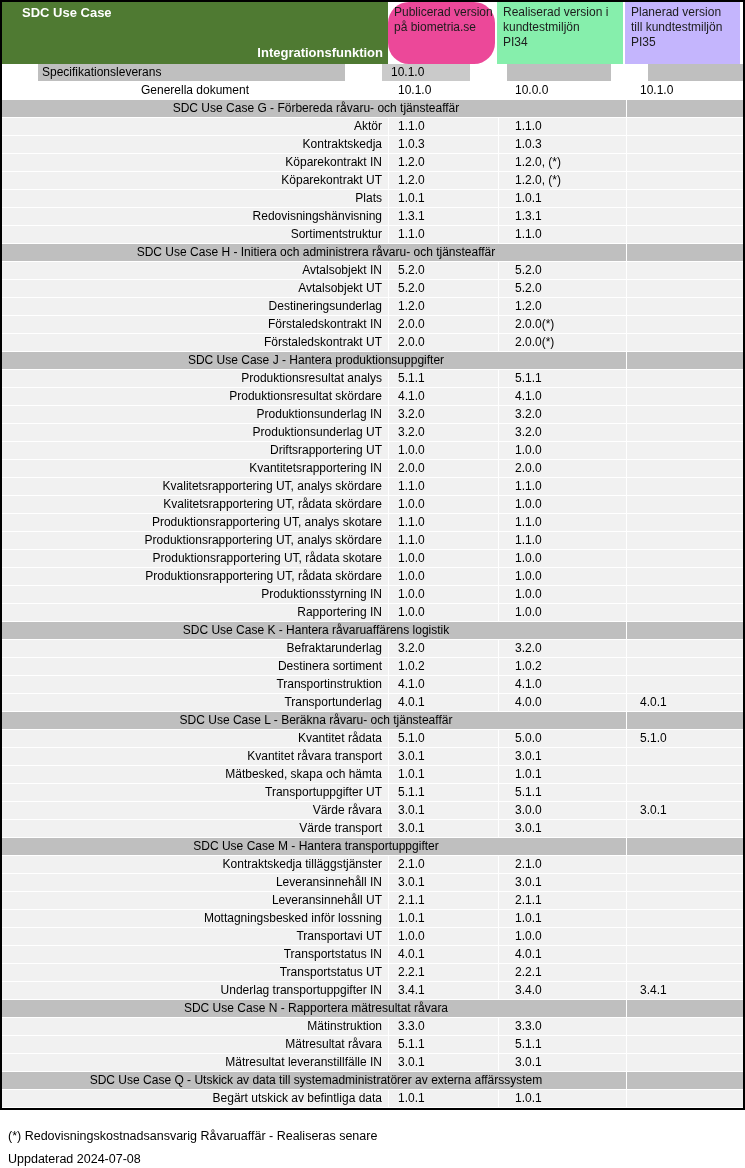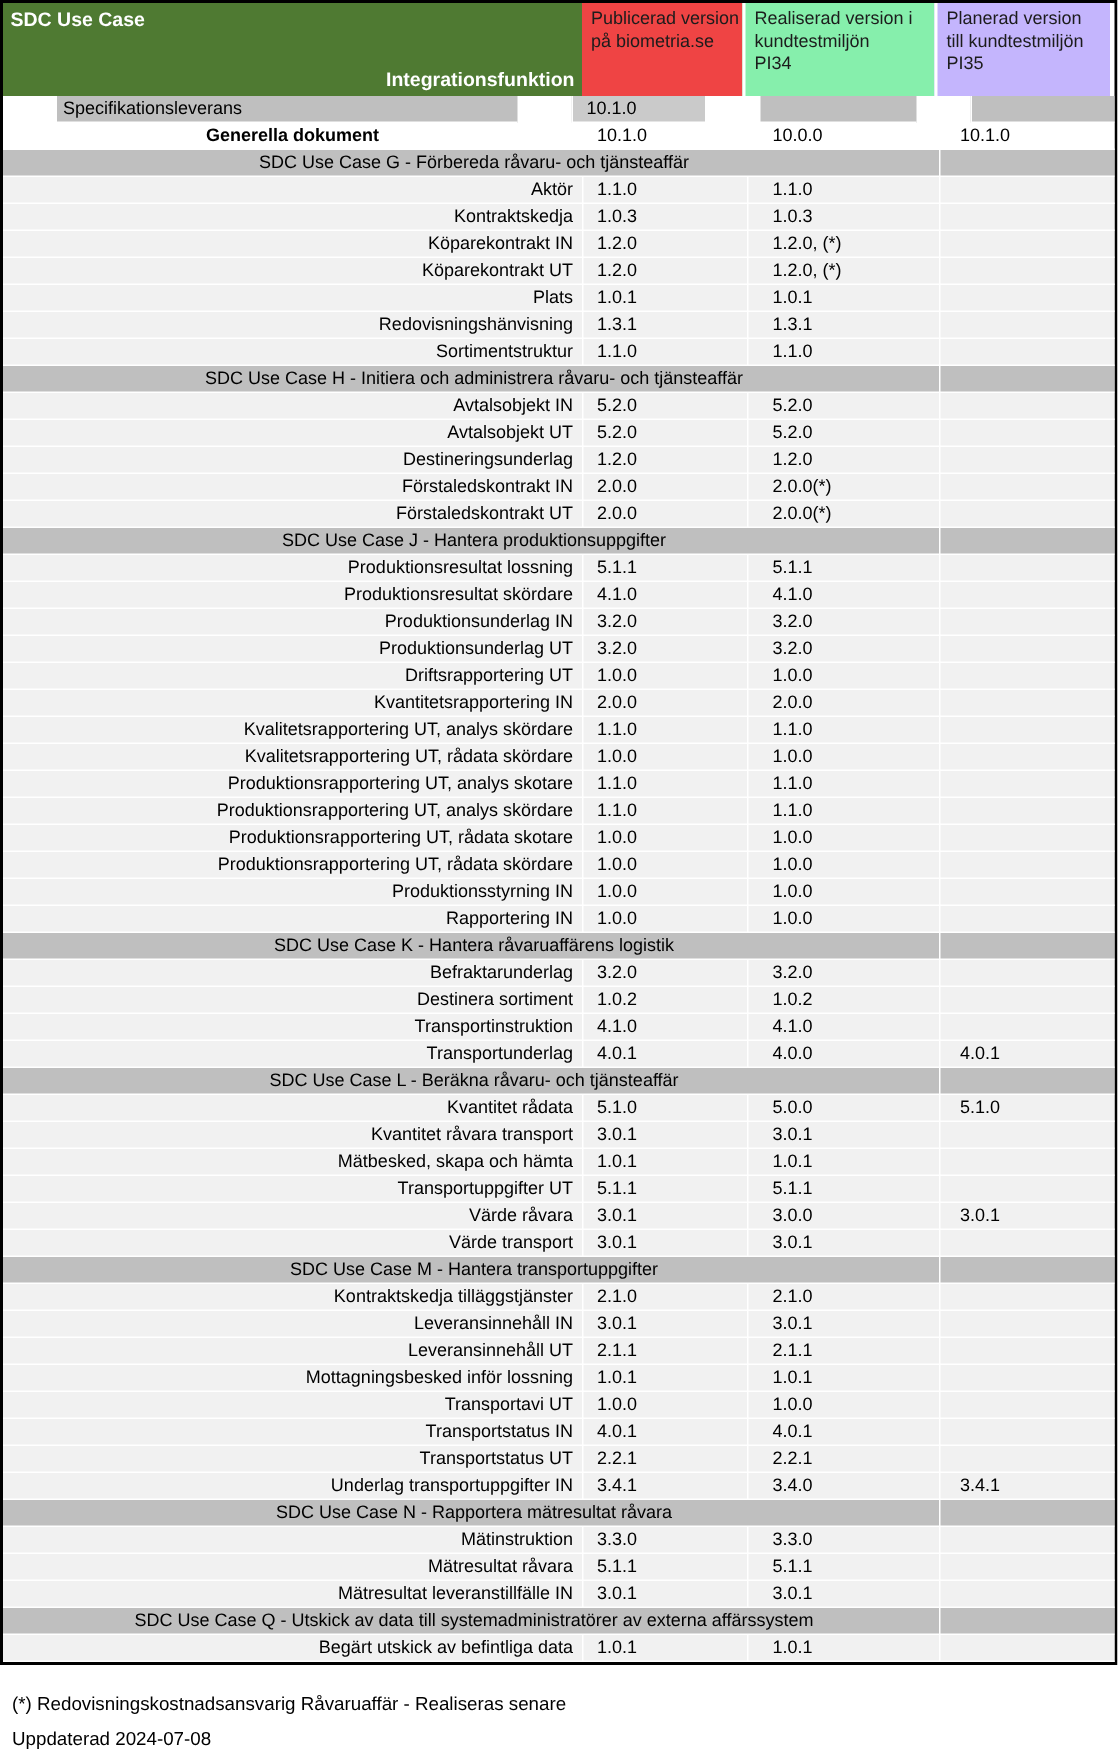--- a/index.html
+++ b/index.html
@@ -13,46 +13,46 @@
     border:2px solid #000000;
     background:#ffffff;
   }
   
   .hdr { display:flex; height:62px; }
   .hdr > div { box-sizing:border-box; }
   .hc1 {
     width:386px; background:#4f7a32; color:#ffffff;
     font-weight:bold; font-size:13px;
     display:flex; flex-direction:column; justify-content:space-between;
-    padding:3px 5px 4px 5px;
+    padding:3px 5px 4px 20px;
   }
   .hc1 .sub { text-align:right; }
   .hcol {
     font-size:12px; line-height:15px; color:#1c1c1c;
     padding:3px 3px 3px 6px;
   }
   .hcol .line { display:block; white-space:nowrap; }
-  .hc2 { width:107px; background:#ef4444; }
+  .hc2 { width:107px; background:#ec4899;border-radius:21px; }
   .hc3 { width:128px; background:#86efac; border-left:2px solid #ffffff; }
   .hc4 { width:117px; background:#c4b5fd; border-left:2px solid #ffffff; }
   
   .row { display:flex; height:18px; font-size:12px; line-height:17px; }
   .row > div {
     box-sizing:border-box; border-bottom:1px solid #ffffff;
     overflow:visible; white-space:nowrap;
   }
   .c1 { width:386px; }
   .c2 { width:110px; border-left:1px solid #ffffff; padding-left:9px; }
   .c3 { width:128px; border-left:1px solid #ffffff; padding-left:16px; }
   .c4 { width:117px; border-left:1px solid #ffffff; padding-left:13px; }
   .cwide { width:624px; padding-left:4px;text-align:center; }
   .r-item  > div { background:#f1f1f1; }
   .r-item .c1  { text-align:right; padding-right:6px; }
   .r-white > div { background:#ffffff; }
-  .r-white .c1 { text-align:center;font-weight:bold; }
+  .r-white .c1 { text-align:center; }
   .r-gray > div { background:#bfbfbf;margin-left:36px; }
   .r-gray .c1 { padding-left:4px; }
   .r-gray .c2 { background:#cacaca; }
   .r-section > div { background:#bfbfbf; }
   
   .footer { margin-top:19px; font-size:12.5px; }
   .footnote { padding-left:8px; margin-bottom:9px; }
   .updated-wrap {
     width:378px; border-bottom:1px solid #a8a8a8; padding:0 0 6px 8px;
     box-sizing:border-box;
@@ -174,21 +174,21 @@
         <div class="c1">Förstaledskontrakt UT</div>
         <div class="c2">2.0.0</div>
         <div class="c3">2.0.0(*)</div>
         <div class="c4"></div>
       </div>
       <div class="row r-section">
         <div class="cwide">SDC Use Case J - Hantera produktionsuppgifter</div>
         <div class="c4"></div>
       </div>
       <div class="row r-item">
-        <div class="c1">Produktionsresultat lossning</div>
+        <div class="c1">Produktionsresultat analys</div>
         <div class="c2">5.1.1</div>
         <div class="c3">5.1.1</div>
         <div class="c4"></div>
       </div>
       <div class="row r-item">
         <div class="c1">Produktionsresultat skördare</div>
         <div class="c2">4.1.0</div>
         <div class="c3">4.1.0</div>
         <div class="c4"></div>
       </div>

